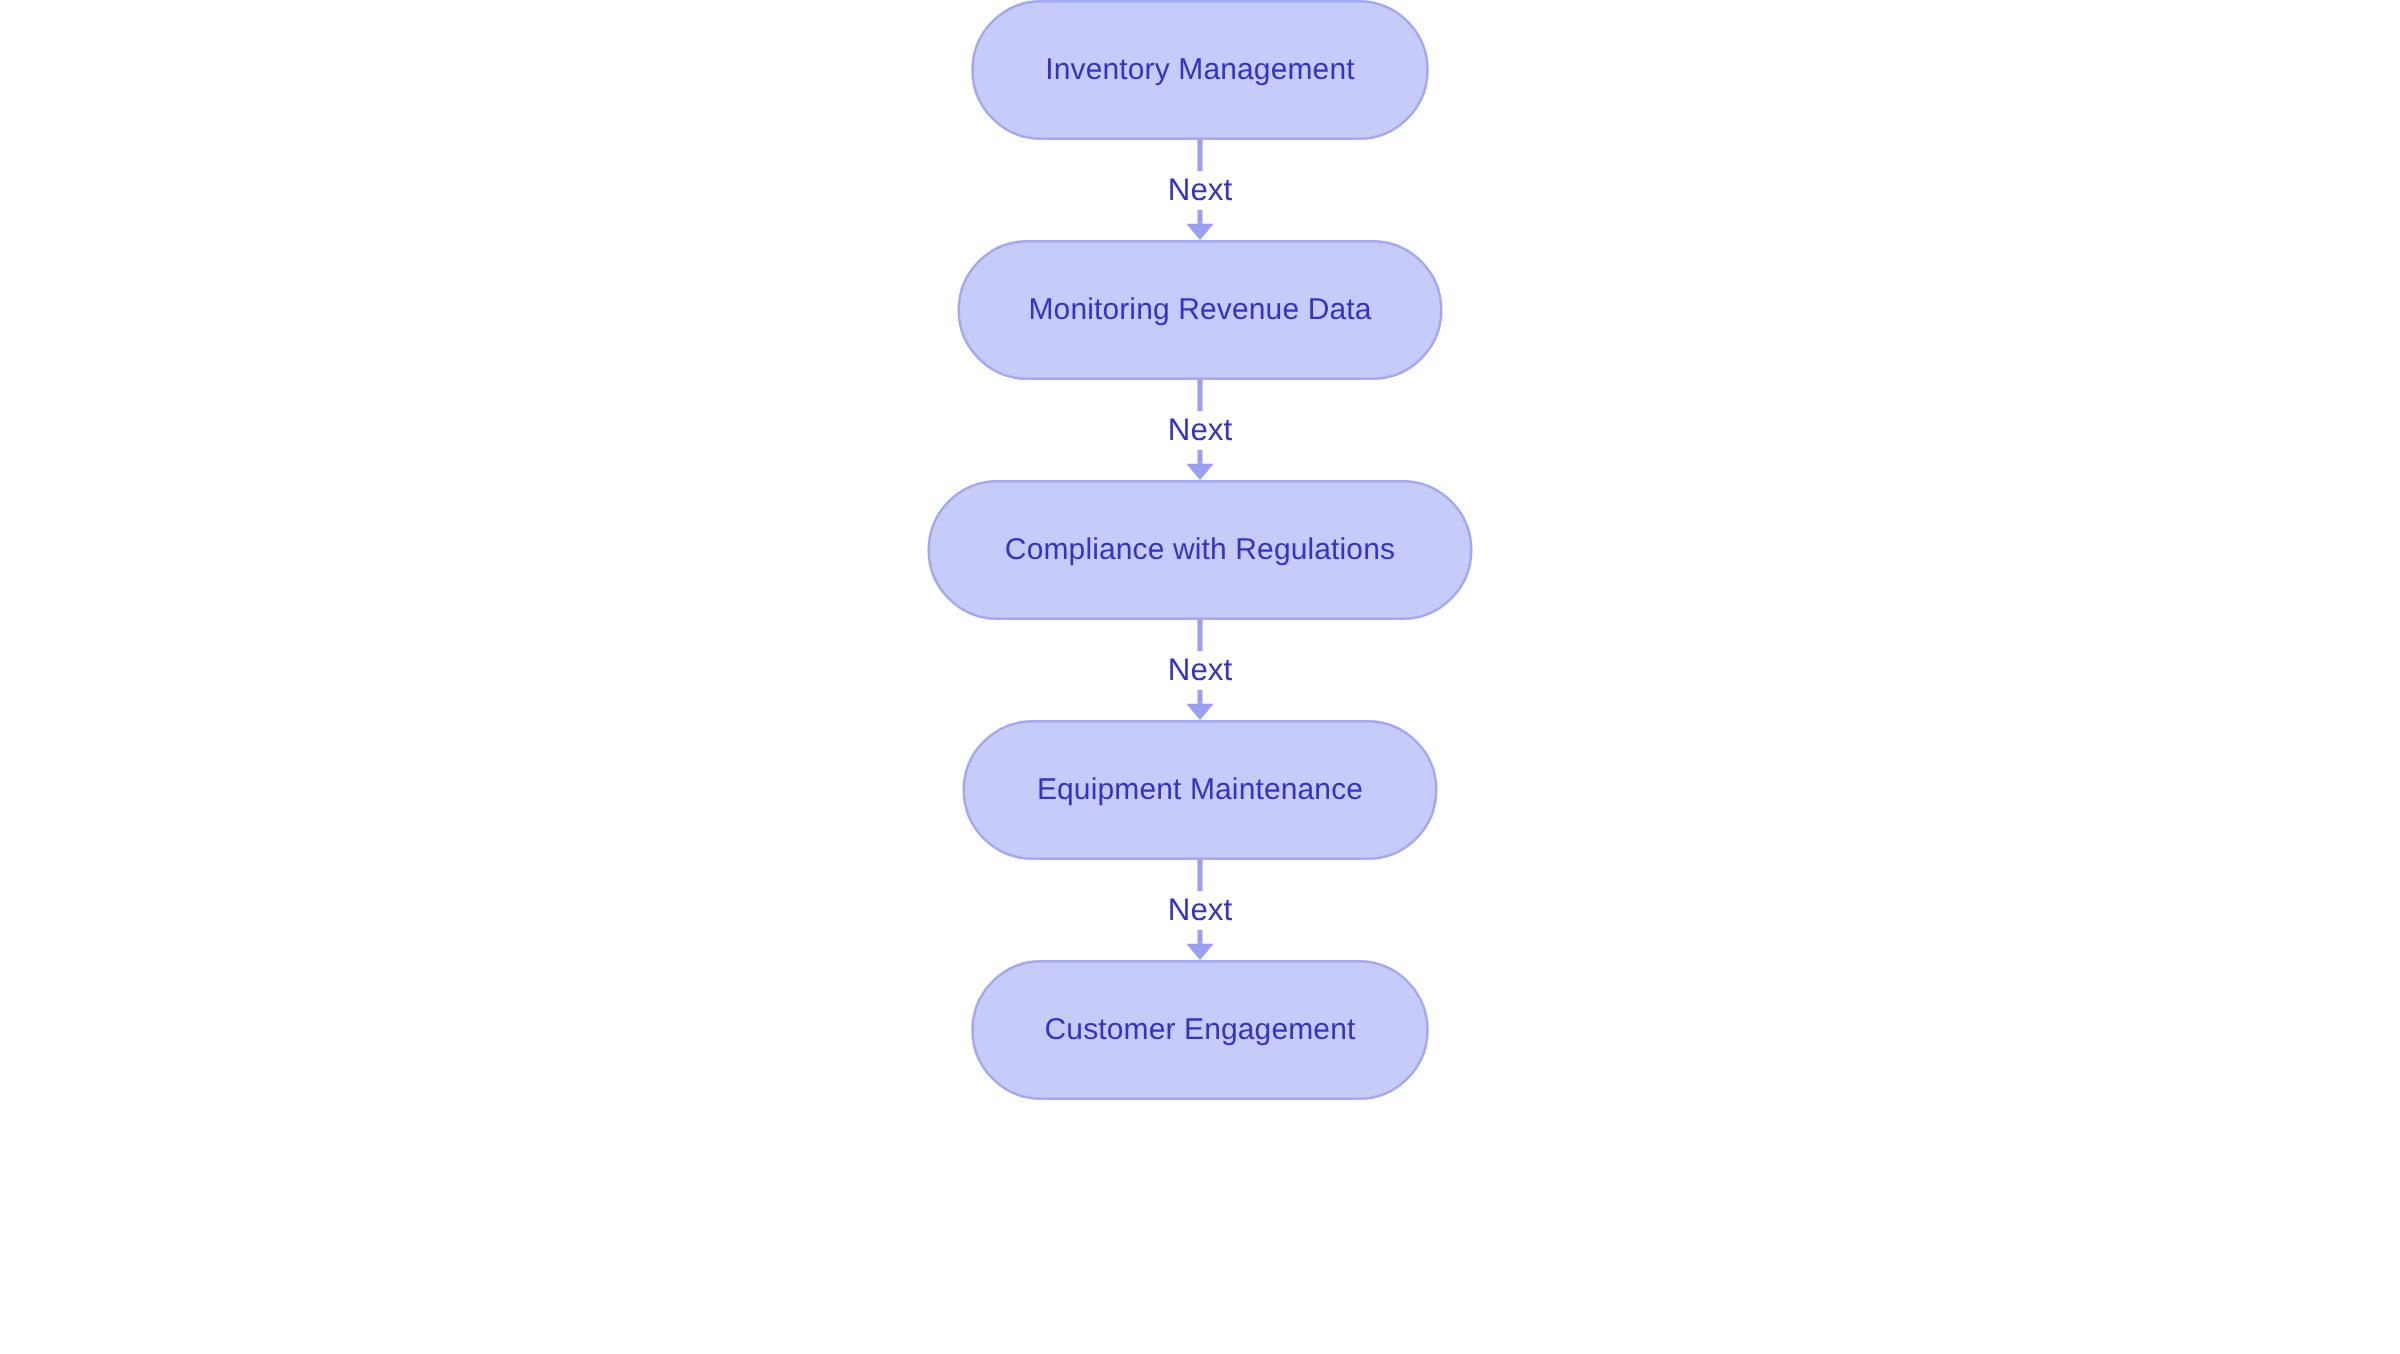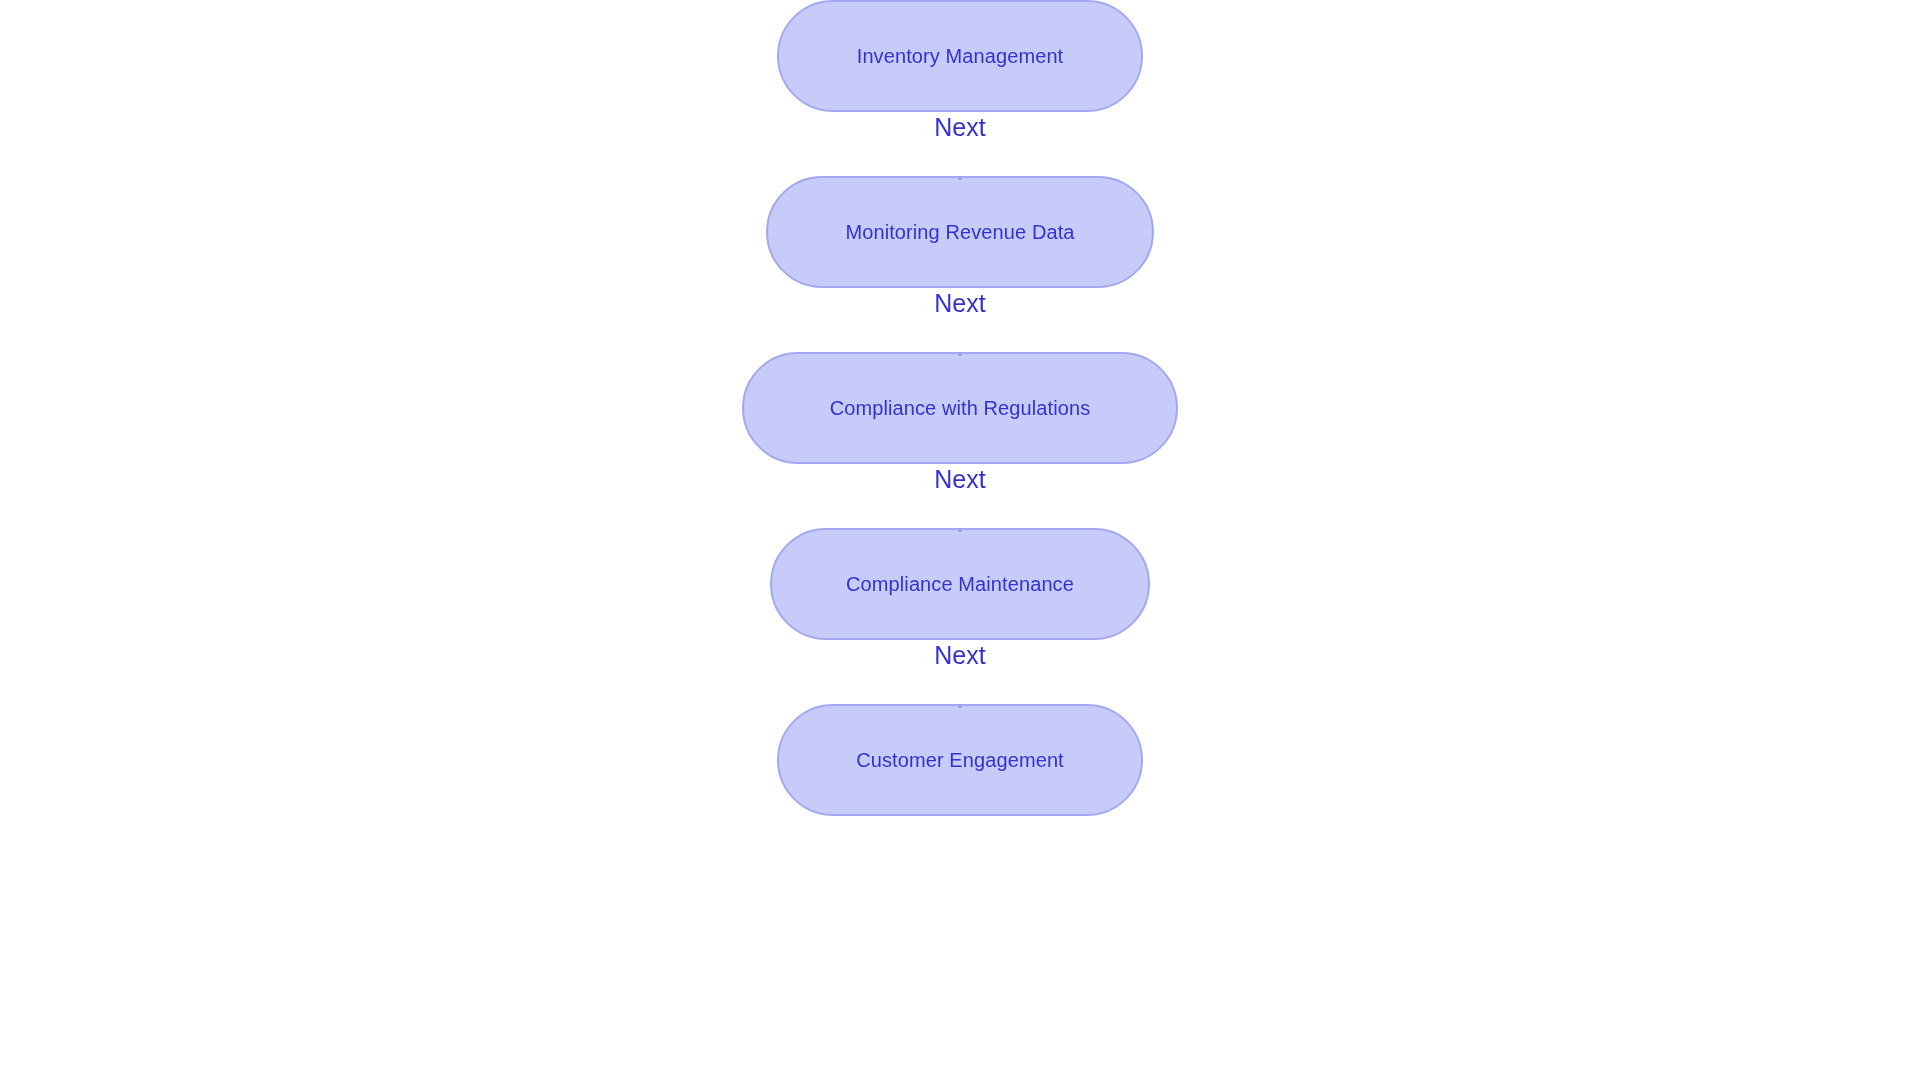--- a/index.html
+++ b/index.html
@@ -31,41 +31,42 @@
     background: #c7cbfa;
     border: 2px solid #a3a8f0;
     border-radius: 56px;
     display: flex;
     align-items: center;
     justify-content: center;
     flex: 0 0 auto;
   }
   .node-label {
     color: #3333cc;
-    font-size: 20px;
+    font-size: 24px;
     font-weight: 400;
     letter-spacing: 0.1px;
     line-height: 1;
     white-space: nowrap;
     padding: 0 46px;
   }
 
   
   .node.w-inventory   { width: 366px; }
   .node.w-monitoring  { width: 388px; align-items: center; }
   .node.w-compliance  { width: 436px; }
   .node.w-equipment   { width: 380px; }
   .node.w-customer    { width: 366px; text-align: center; }
 
   
   .connector {
     position: relative;
     width: 240px;
-    height: 64px;
+    height: 80px;
     display: flex;
+    align-items: center;
     justify-content: center;
     flex: 0 0 auto;
   }
   .connector-line {
     position: absolute;
     left: 50%;
     top: 0;
     transform: translateX(-50%);
     width: 4px;
     height: 68px;
@@ -123,21 +124,21 @@
     <span class="node-label">Compliance with Regulations</span>
   </div>
 
   <div class="connector">
     <div class="connector-line"></div>
     <div class="connector-arrowhead"></div>
     <span class="connector-label">Next</span>
   </div>
 
   <div class="node w-equipment">
-    <span class="node-label">Compliance Maintenance</span>
+    <span class="node-label">Equipment Maintenance</span>
   </div>
 
   <div class="connector">
     <div class="connector-line"></div>
     <div class="connector-arrowhead"></div>
     <span class="connector-label">Next</span>
   </div>
 
   <div class="node w-customer">
     <span class="node-label">Customer Engagement</span>

